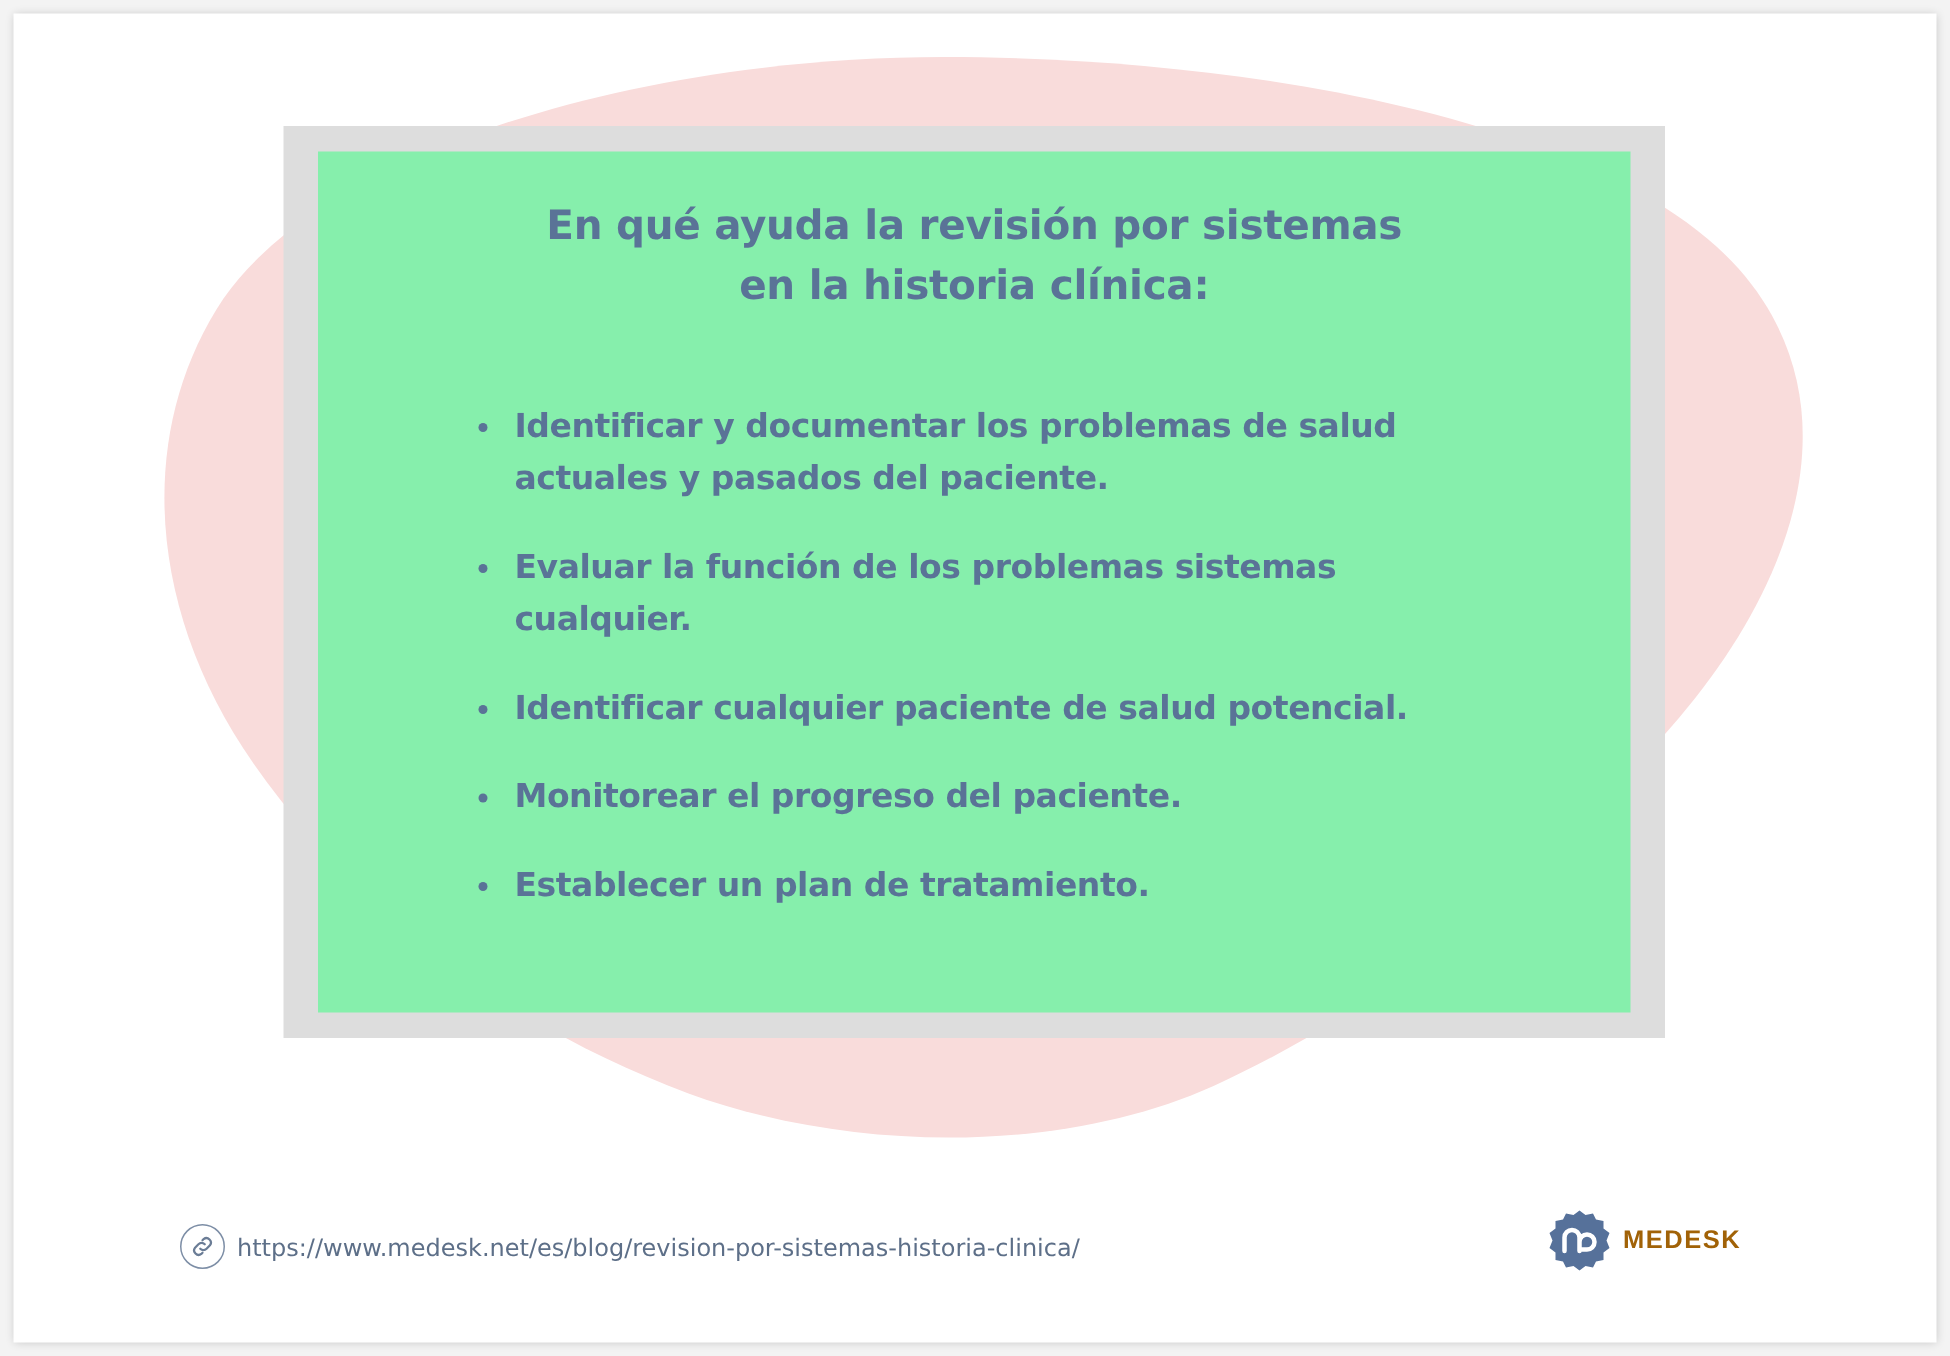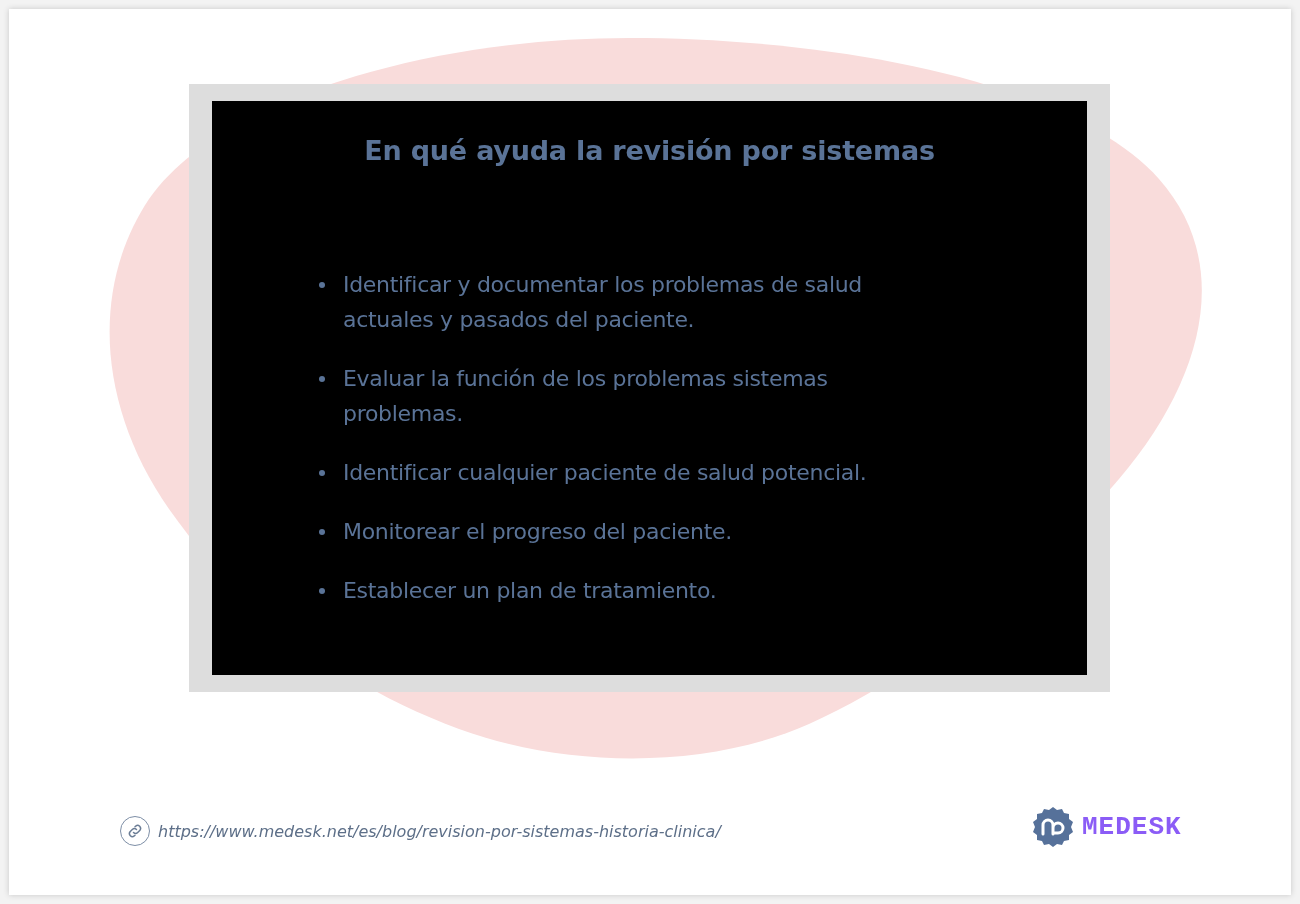--- a/index.html
+++ b/index.html
@@ -35,21 +35,21 @@
       height: 608px;
       background: #dddddd;
       box-sizing: border-box;
     }
     .panel {
       position: absolute;
       left: 23px;
       top: 17px;
       width: 875px;
       height: 574px;
-      background: #000000;
+      background: #86efac;
     }
     .title {
       position: absolute;
       left: 0;
       top: 30px;
       width: 100%;
       text-align: center;
       font-family: "DejaVu Sans", sans-serif;
       font-weight: bold;
       font-size: 27px;
@@ -60,21 +60,21 @@
     .title span { display: block; }
     .bullets {
       position: absolute;
       left: 104px;
       top: 166px;
       width: 720px;
       margin: 0;
       padding: 0;
       list-style: none;
       font-family: "DejaVu Sans", sans-serif;
-      font-weight: normal;
+      font-weight: bold;
       font-size: 22px;
       line-height: 35px;
       color: #5a7397;
     }
     .bullets li {
       position: relative;
       padding-left: 27px;
       margin-bottom: 24px;
       letter-spacing: -0.3px;
     }
@@ -91,46 +91,45 @@
       position: absolute;
       left: 111px;
       top: 807px;
       display: flex;
       align-items: center;
       gap: 8px;
       font-family: "DejaVu Sans", sans-serif;
       font-size: 16px;
       color: #5d6f88;
       text-decoration: none;
-      font-style: italic;
     }
     .link-icon {
       width: 30px;
       height: 30px;
       border: 1.5px solid #7d8ea6;
       border-radius: 50%;
       box-sizing: border-box;
       display: flex;
       align-items: center;
       justify-content: center;
     }
     .brand {
       position: absolute;
       left: 1023px;
       top: 797px;
       display: flex;
       align-items: center;
       gap: 8px;
     }
     .brand-name {
-      font-family: Liberation Mono, monospace;
+      font-family: Liberation Sans, sans-serif;
       font-weight: bold;
-      font-size: 26px;
+      font-size: 17px;
       letter-spacing: 1px;
-      color: #8b5cf6;
+      color: #a16207;
     }
   </style>
 </head>
 <body>
 
 <div class="card">
 
   <svg class="blob" viewBox="0 0 1282 886" xmlns="http://www.w3.org/2000/svg">
     <path d="M 620 29
              C 820 29, 1060 70, 1150 170
@@ -139,32 +138,33 @@
              C 700 760, 560 760, 450 720
              C 330 675, 230 600, 160 500
              C 90 400, 80 280, 140 190
              C 210 90, 420 29, 620 29 Z" fill="#f9dcdb"></path>
   </svg>
 
   <div class="frame">
     <div class="panel">
       <div class="title">
         <span>En qué ayuda la revisión por sistemas</span>
+        <span>en la historia clínica:</span>
       </div>
 
       <ul class="bullets">
         <li>
           <span class="dot"></span>
           <span>Identificar y documentar los problemas de salud</span><br>
           <span>actuales y pasados del paciente.</span>
         </li>
         <li>
           <span class="dot"></span>
           <span>Evaluar la función de los problemas sistemas</span><br>
-          <span>problemas.</span>
+          <span>cualquier.</span>
         </li>
         <li>
           <span class="dot"></span>
           <span>Identificar cualquier paciente de salud potencial.</span>
         </li>
         <li>
           <span class="dot"></span>
           <span>Monitorear el progreso del paciente.</span>
         </li>
         <li>

